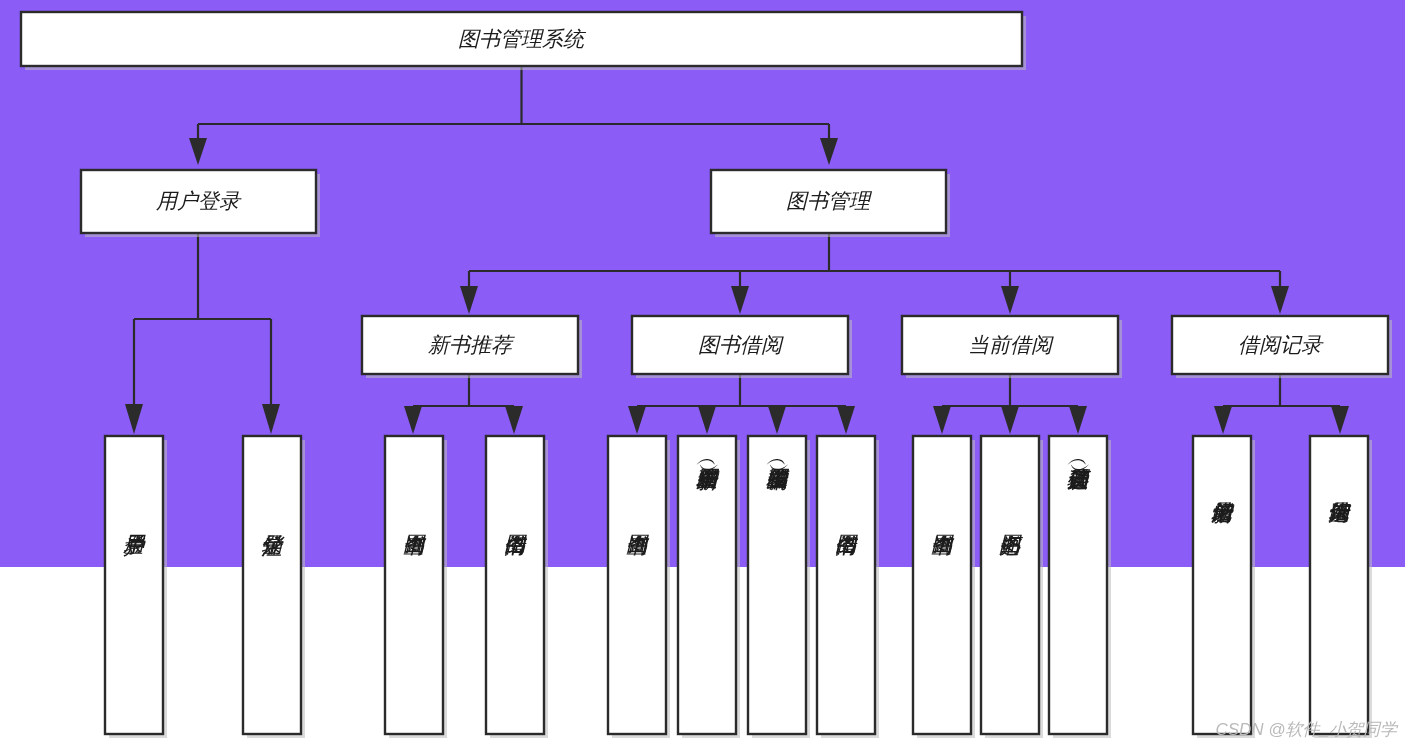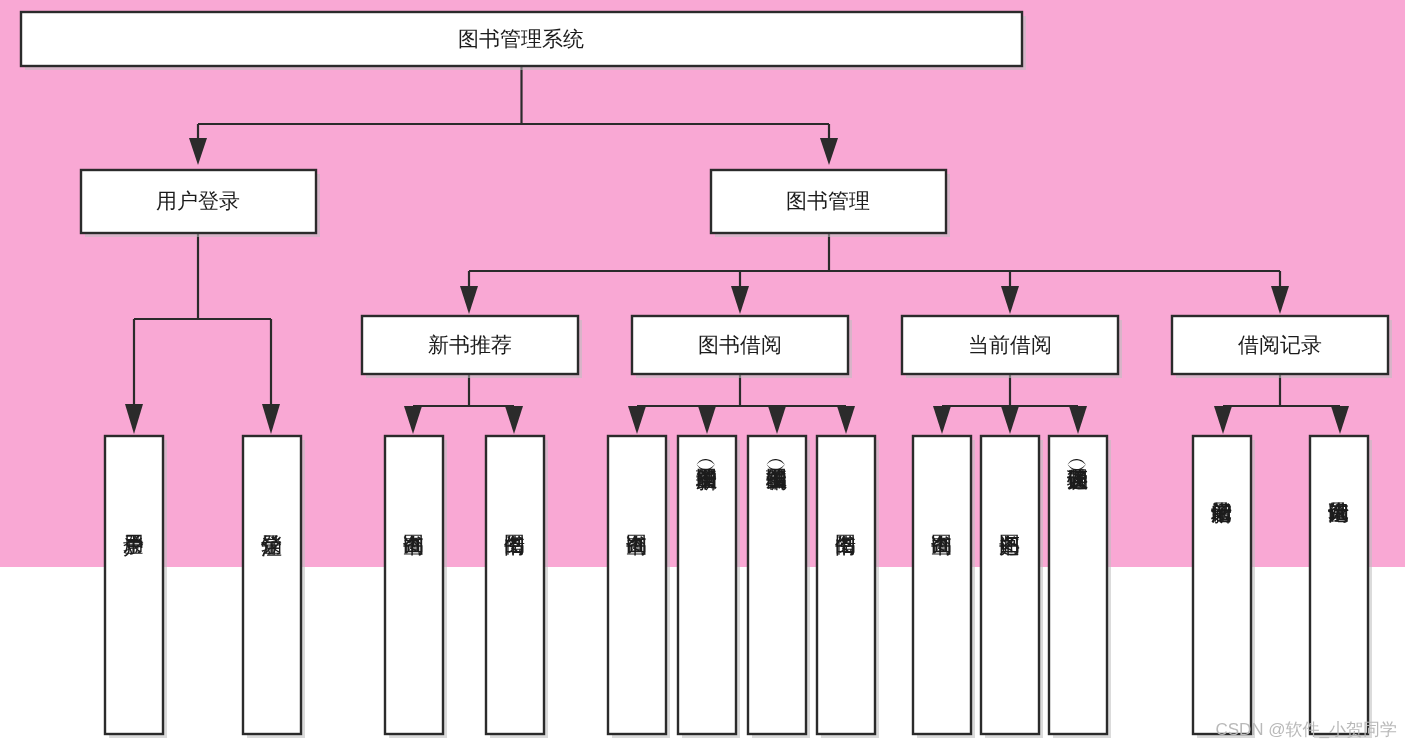--- a/index.html
+++ b/index.html
@@ -10,21 +10,22 @@
   body {
     width: 1405px;
     height: 747px;
     font-family: "Liberation Sans", "DejaVu Sans", sans-serif;
     overflow: hidden;
   }
   #diagram-root {
     position: relative;
     width: 1405px;
     height: 567px;
-    background: #f9a8d4;
+    background: #8b5cf6;
+    font-style: italic;
   }
   svg.diagram-canvas {
     position: absolute;
     top: 0;
     left: 0;
     width: 1405px;
     height: 747px;
   }
   .node-rect {
     fill: #ffffff;

